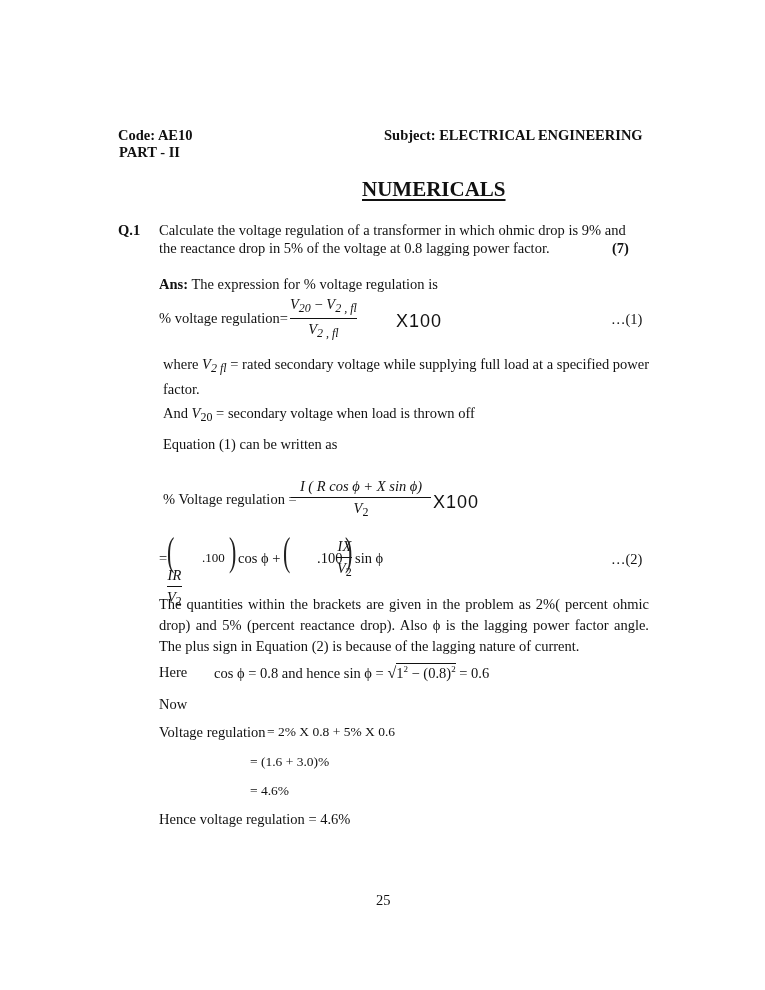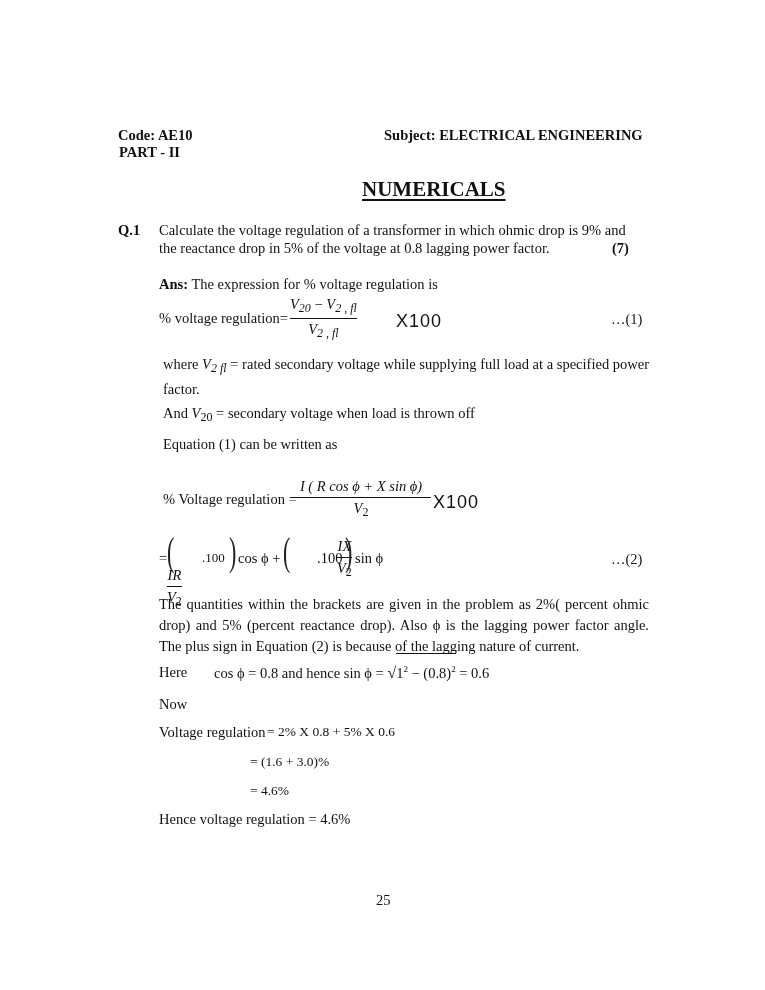--- a/index.html
+++ b/index.html
@@ -13,21 +13,21 @@
   .it { font-style: italic; }
   .title { font-size: 21px; font-weight: bold; text-decoration: underline; text-decoration-thickness: 2px; text-underline-offset: 3px; margin-left: 46px; }
   .para { position: absolute; left: 159px; width: 490px; line-height: 21px; text-align: justify; white-space: normal; }
   .frac { position: absolute; display: inline-block; text-align: center; }
   .frac .num, .frac .den { display: block; white-space: nowrap; }
   .frac .bar { display: block; border-top: 1px solid #111; margin: 2px 0; }
   sub { font-size: 12px; vertical-align: -3px; }
   sup { font-size: 9px; vertical-align: 6px; }
   .paren { display: inline-block; font-size: 40px; font-weight: 100; line-height: 1; transform: scaleX(0.55); color: #222; }
   .mono-x { font-family: "Liberation Sans", sans-serif; font-size: 18px; }
-  .sqrt-bar { border-top: 1px solid #111; padding-top: 11px; }
+  .sqrt-bar { border-top: 1px solid #111; padding-top: 1px; }
 </style>
 </head>
 <body>
 
 <div class="abs bold" style="left:118px; top:127px;">Code: AE10</div>
 <div class="abs bold" style="left:119px; top:144px;">PART - II</div>
 <div class="abs bold" style="left:384px; top:127px;">Subject: ELECTRICAL ENGINEERING</div>
 
 <div class="abs title" style="left:316px; top:177px;">NUMERICALS</div>
 

